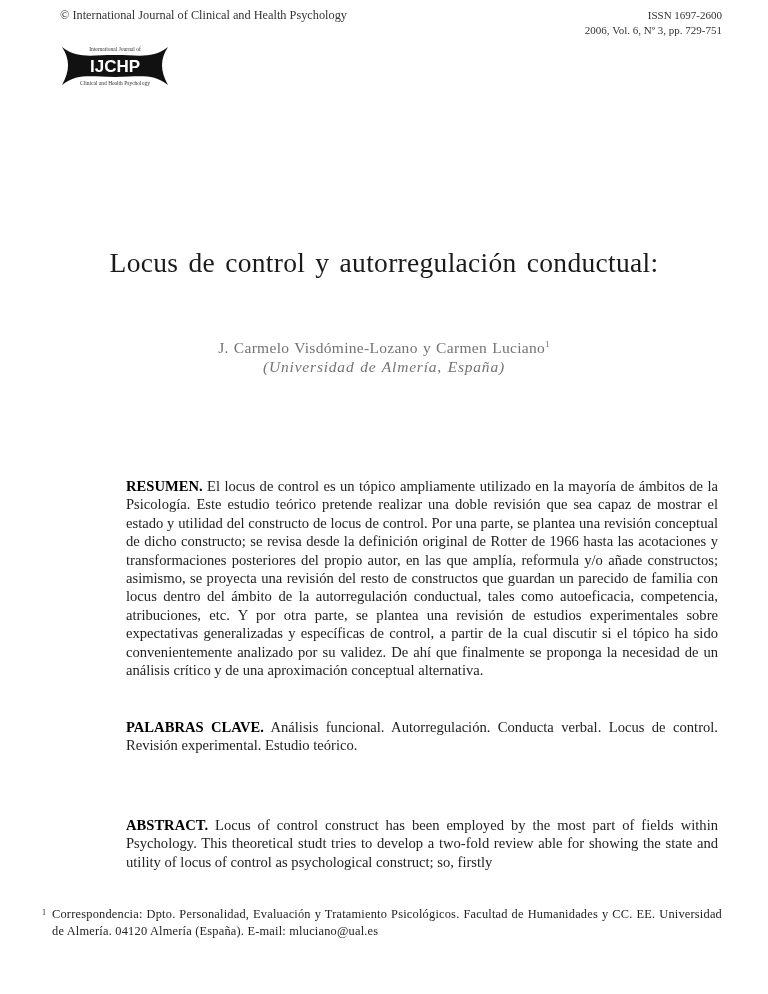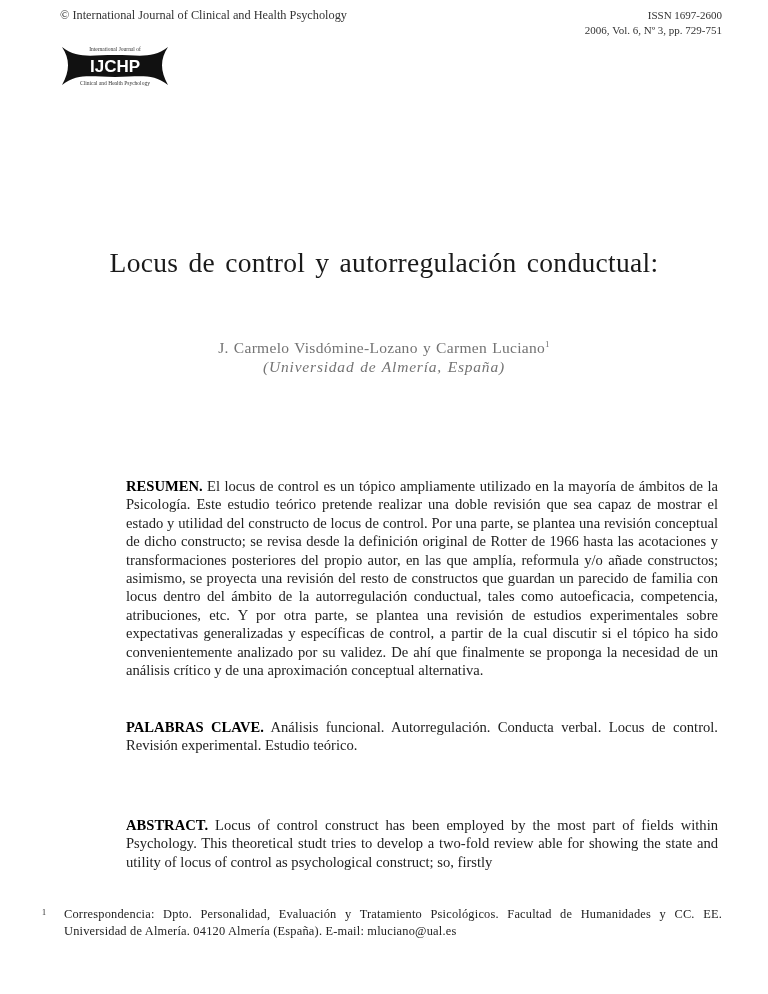--- a/index.html
+++ b/index.html
@@ -45,21 +45,21 @@
     .palabras { top: 710px; margin-top: 8px; }
     .abstract { top: 816px; }
     .footnote {
       position: absolute; left: 42px; top: 906px; width: 680px;
       font-size: 12.4px; line-height: 17px; color: #222; text-align: justify;
       letter-spacing: 0.2px;
     }
     .footnote .fn-num {
       position: absolute; left: 0; top: -2px; font-size: 8px;
     }
-    .footnote .fn-text { display: block; margin-left: 22px; }
+    .footnote .fn-text { display: block; margin-left: 10px; }
   </style>
 </head>
 <body>
 
 <div class="header-left">© International Journal of Clinical and Health Psychology</div>
 
 <div class="header-right">
   <div>ISSN 1697-2600</div>
   <div>2006, Vol. 6, Nº 3, pp. 729-751</div>
 </div>

